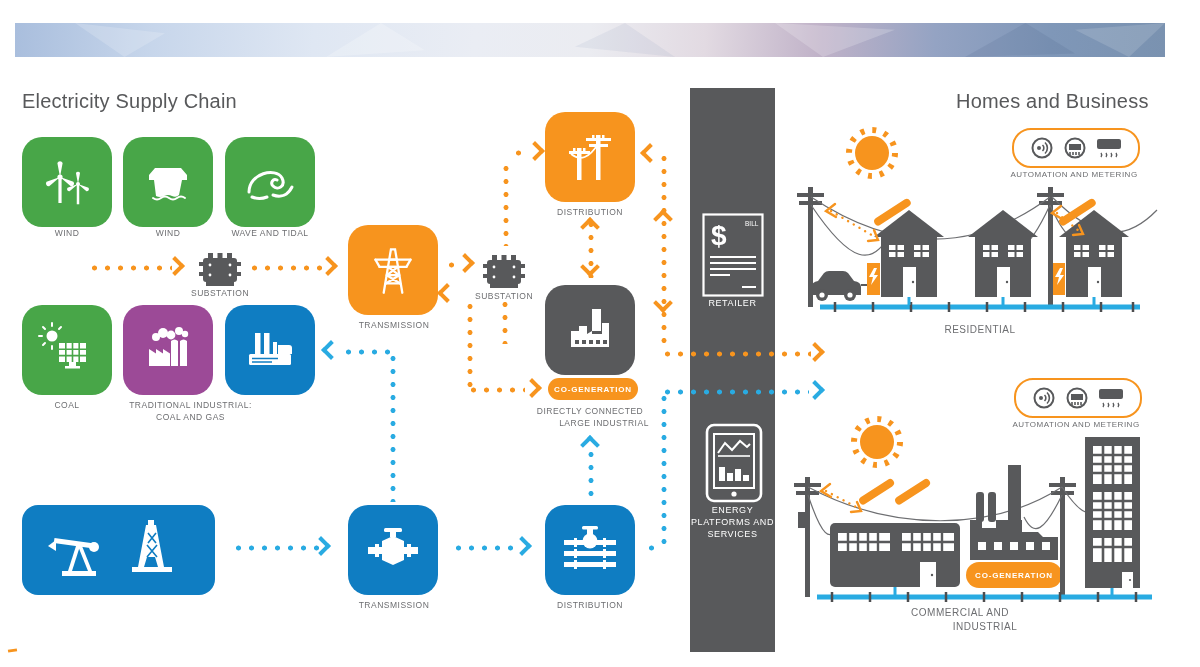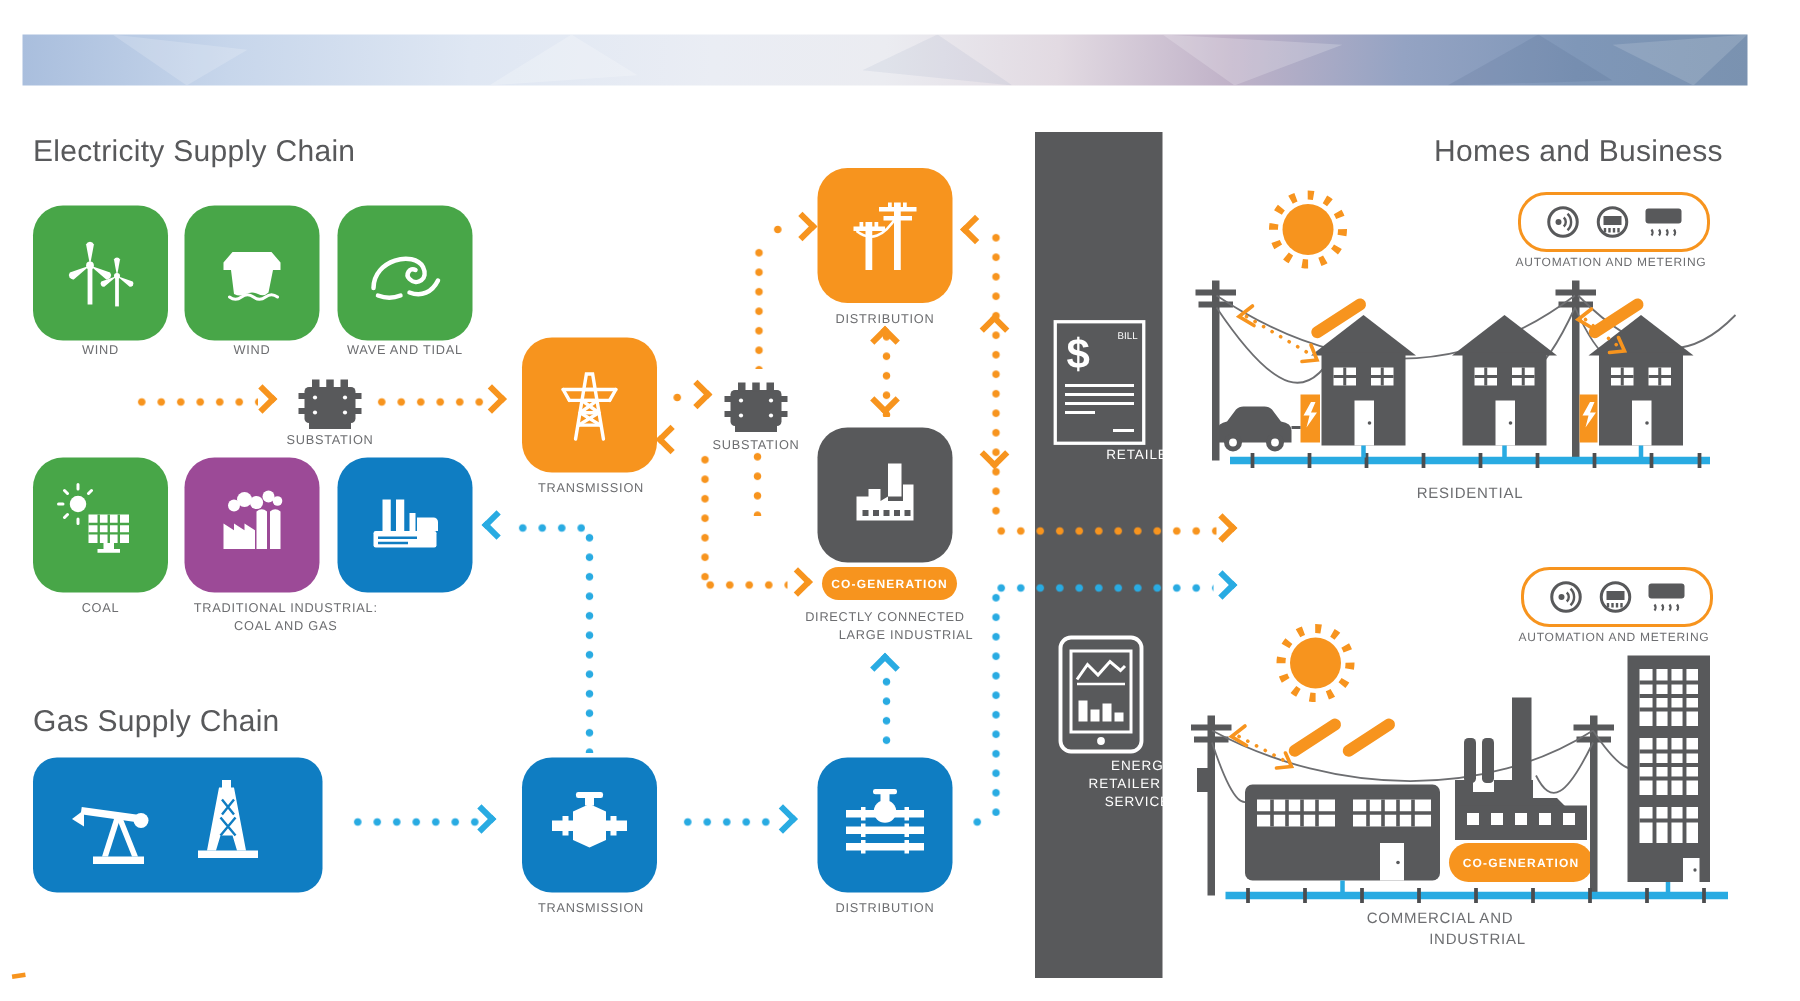--- a/index.html
+++ b/index.html
@@ -11,21 +11,21 @@
   .facet{position:absolute;top:0;height:34px;}
   .ttl{position:absolute;font-size:20px;color:#58595b;letter-spacing:.2px;white-space:nowrap;}
   .tile{position:absolute;width:90px;height:90px;border-radius:20px;
         display:flex;align-items:center;justify-content:center;}
   .green{background:#48a648}.orangebg{background:#f7941e}.bluebg{background:#0f7dc2}
   .purple{background:#9c4a97}.graybg{background:#58595b}
   .lbl{position:absolute;font-size:8.5px;letter-spacing:.5px;color:#6d6e71;text-align:center;white-space:nowrap;}
   .pill{position:absolute;background:#f7941e;border-radius:12px;color:#fff;font-size:8px;
         font-weight:bold;letter-spacing:.8px;display:flex;align-items:center;justify-content:center;white-space:nowrap;}
   .bar{position:absolute;left:690px;top:88px;width:85px;height:564px;background:#58595b;}
-  .wlbl{position:absolute;color:#fff;font-size:9px;letter-spacing:.6px;text-align:center;white-space:nowrap;margin-left:29px;}
+  .wlbl{position:absolute;color:#fff;font-size:9px;letter-spacing:.6px;text-align:center;white-space:nowrap;}
   .dh{position:absolute;height:6px;background-repeat:repeat-x;background-size:13px 6px;z-index:5;}
   .dv{position:absolute;width:6px;background-repeat:repeat-y;background-size:6px 13px;z-index:5;}
   .dh.o,.dv.o{background-image:radial-gradient(circle,#f7941e 2.2px,rgba(0,0,0,0) 2.8px);}
   .dh.b,.dv.b{background-image:radial-gradient(circle,#29abe2 2.2px,rgba(0,0,0,0) 2.8px);}
   .chev{position:absolute;width:10px;height:10px;border-top:4px solid;border-right:4px solid;z-index:6;}
   .chev.o{border-color:#f7941e}.chev.b{border-color:#29abe2}
   .r{transform:rotate(45deg)}.l{transform:rotate(-135deg)}.u{transform:rotate(-45deg)}.d{transform:rotate(135deg)}
   .auto-pill{position:absolute;width:124px;height:36px;border:2.5px solid #f7941e;border-radius:19px;
         background:#fff;display:flex;align-items:center;justify-content:center;gap:9px;z-index:4;}
   .scene{position:absolute;z-index:3;}
@@ -39,21 +39,20 @@
   <div class="banner">
     <div class="facet" style="left:60px;width:90px;background:rgba(255,255,255,.18);clip-path:polygon(0 0,100% 30%,55% 100%)"></div>
     <div class="facet" style="left:300px;width:110px;background:rgba(255,255,255,.22);clip-path:polygon(10% 100%,60% 0,100% 80%)"></div>
     <div class="facet" style="left:560px;width:100px;background:rgba(120,140,180,.10);clip-path:polygon(0 70%,50% 0,100% 100%)"></div>
     <div class="facet" style="left:760px;width:120px;background:rgba(255,255,255,.20);clip-path:polygon(0 0,100% 20%,40% 100%)"></div>
     <div class="facet" style="left:950px;width:110px;background:rgba(60,80,120,.12);clip-path:polygon(0 100%,55% 0,100% 90%)"></div>
     <div class="facet" style="left:1060px;width:90px;background:rgba(255,255,255,.14);clip-path:polygon(0 20%,100% 0,60% 100%)"></div>
   </div>
 
   <div class="ttl" style="left:22px;top:90px">Electricity Supply Chain</div>
-  <div class="ttl" style="left:22px;top:470px">Gas Supply Chain</div>
   <div class="ttl" style="left:956px;top:90px">Homes and Business</div>
 
   <div class="tile green" style="left:22px;top:137px">
     <svg width="60" height="60" viewBox="0 0 60 60">
       <defs>
           <g id="wt" fill="#fff">
             <rect x="-1.6" y="0" width="3.2" height="26"></rect>
         <path d="M0 0 L-2.6 -14 A2.8 2.8 0 0 1 2.6 -14 Z"></path>
         <path d="M0 0 L-2.6 -14 A2.8 2.8 0 0 1 2.6 -14 Z" transform="rotate(120)"></path>
         <path d="M0 0 L-2.6 -14 A2.8 2.8 0 0 1 2.6 -14 Z" transform="rotate(240)"></path>
@@ -285,21 +284,21 @@
         <rect x="14" y="44" width="6" height="14"></rect>
           <rect x="22" y="50" width="6" height="8"></rect>
         <rect x="30" y="46" width="6" height="12"></rect>
           <rect x="38" y="52" width="6" height="6"></rect>
       </g>
       <circle cx="29" cy="71" r="2.6" fill="#fff"></circle>
     </svg>
   </div>
   <div class="wlbl" style="left:690px;top:298px;width:85px">RETAILER</div>
   <div class="wlbl" style="left:690px;top:505px;width:85px">ENERGY</div>
-  <div class="wlbl" style="left:690px;top:517px;width:85px">RETAILER AND</div>
+  <div class="wlbl" style="left:690px;top:517px;width:85px">PLATFORMS AND</div>
   <div class="wlbl" style="left:690px;top:529px;width:85px">SERVICES</div>
 
   <div class="lbl" style="left:22px;top:228px;width:90px">WIND</div>
   <div class="lbl" style="left:123px;top:228px;width:90px">WIND</div>
   <div class="lbl" style="left:210px;top:228px;width:120px">WAVE AND TIDAL</div>
   <div class="lbl" style="left:175px;top:288px;width:90px">SUBSTATION</div>
   <div class="lbl" style="left:349px;top:320px;width:90px">TRANSMISSION</div>
   <div class="lbl" style="left:459px;top:291px;width:90px">SUBSTATION</div>
   <div class="lbl" style="left:545px;top:207px;width:90px">DISTRIBUTION</div>
   <div class="lbl" style="left:530px;top:406px;width:120px">DIRECTLY CONNECTED</div>

